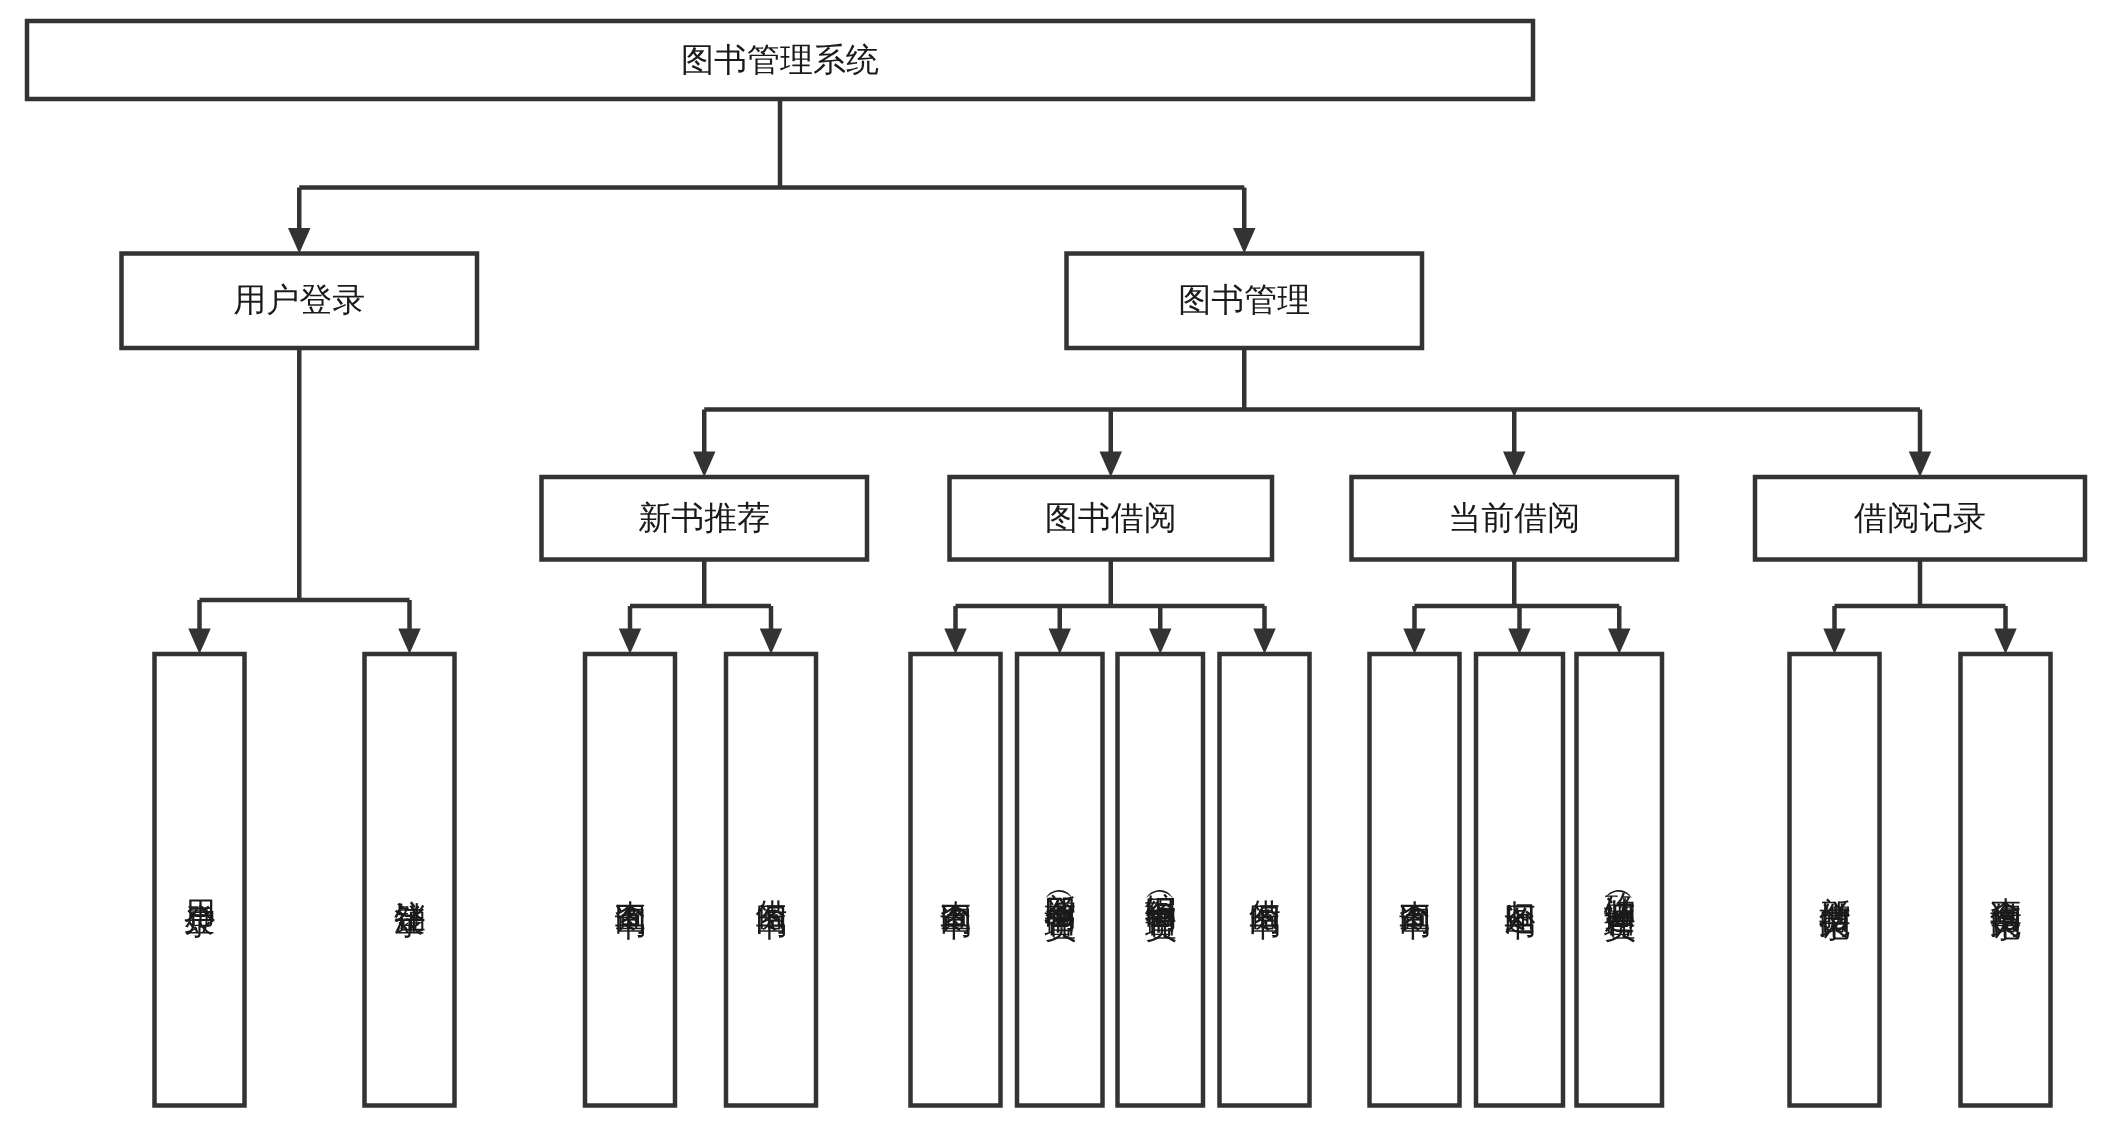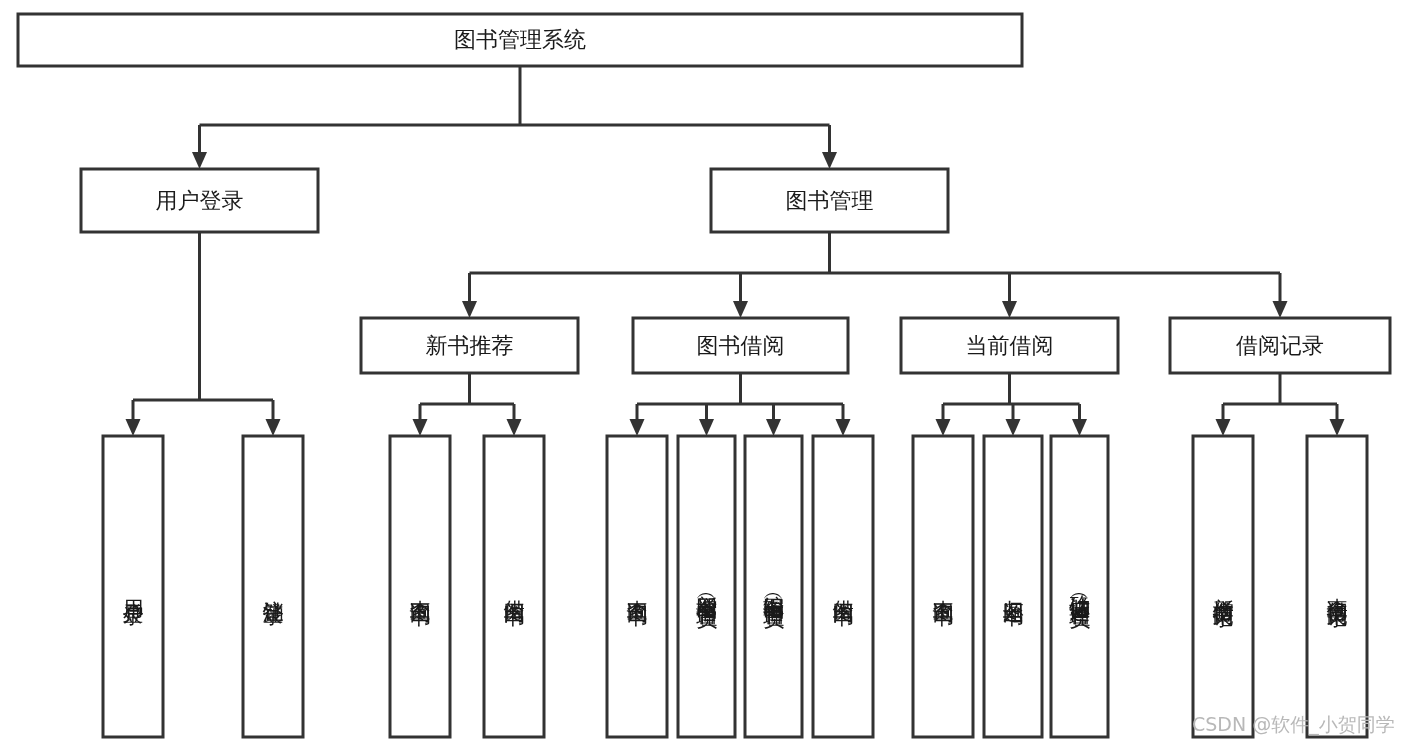--- a/index.html
+++ b/index.html
@@ -218,14 +218,13 @@
       <div class="node-label-v" style="left: 607px; width: 60px; top: 436px; height: 301px; display: flex; align-items: center; justify-content: center;">查询图书</div>
       <div class="node-label-v" style="left: 678px; width: 57px; top: 436px; height: 301px; display: flex; align-items: center; justify-content: center;">新增图书（管理员）</div>
       <div class="node-label-v" style="left: 745px; width: 57px; top: 436px; height: 301px; display: flex; align-items: center; justify-content: center;">编辑图书（管理员）</div>
       <div class="node-label-v" style="left: 813px; width: 60px; top: 436px; height: 301px; display: flex; align-items: center; justify-content: center;">借阅图书</div>
       <div class="node-label-v" style="left: 913px; width: 60px; top: 436px; height: 301px; display: flex; align-items: center; justify-content: center;">查询图书</div>
       <div class="node-label-v" style="left: 984px; width: 58px; top: 436px; height: 301px; display: flex; align-items: center; justify-content: center;">归还图书</div>
       <div class="node-label-v" style="left: 1051px; width: 57px; top: 436px; height: 301px; display: flex; align-items: center; justify-content: center;">确认归还（管理员）</div>
       <div class="node-label-v" style="left: 1193px; width: 60px; top: 436px; height: 301px; display: flex; align-items: center; justify-content: center;">新增借阅记录</div>
       <div class="node-label-v" style="left: 1307px; width: 60px; top: 436px; height: 301px; display: flex; align-items: center; justify-content: center;">查询借阅记录</div>
     </div>
-  <div class="watermark" style="left: 1192px; top: 712px; color: rgb(184, 184, 184);">CSDN @软件_小贺同学</div>
 </div>
 
 </body></html>

